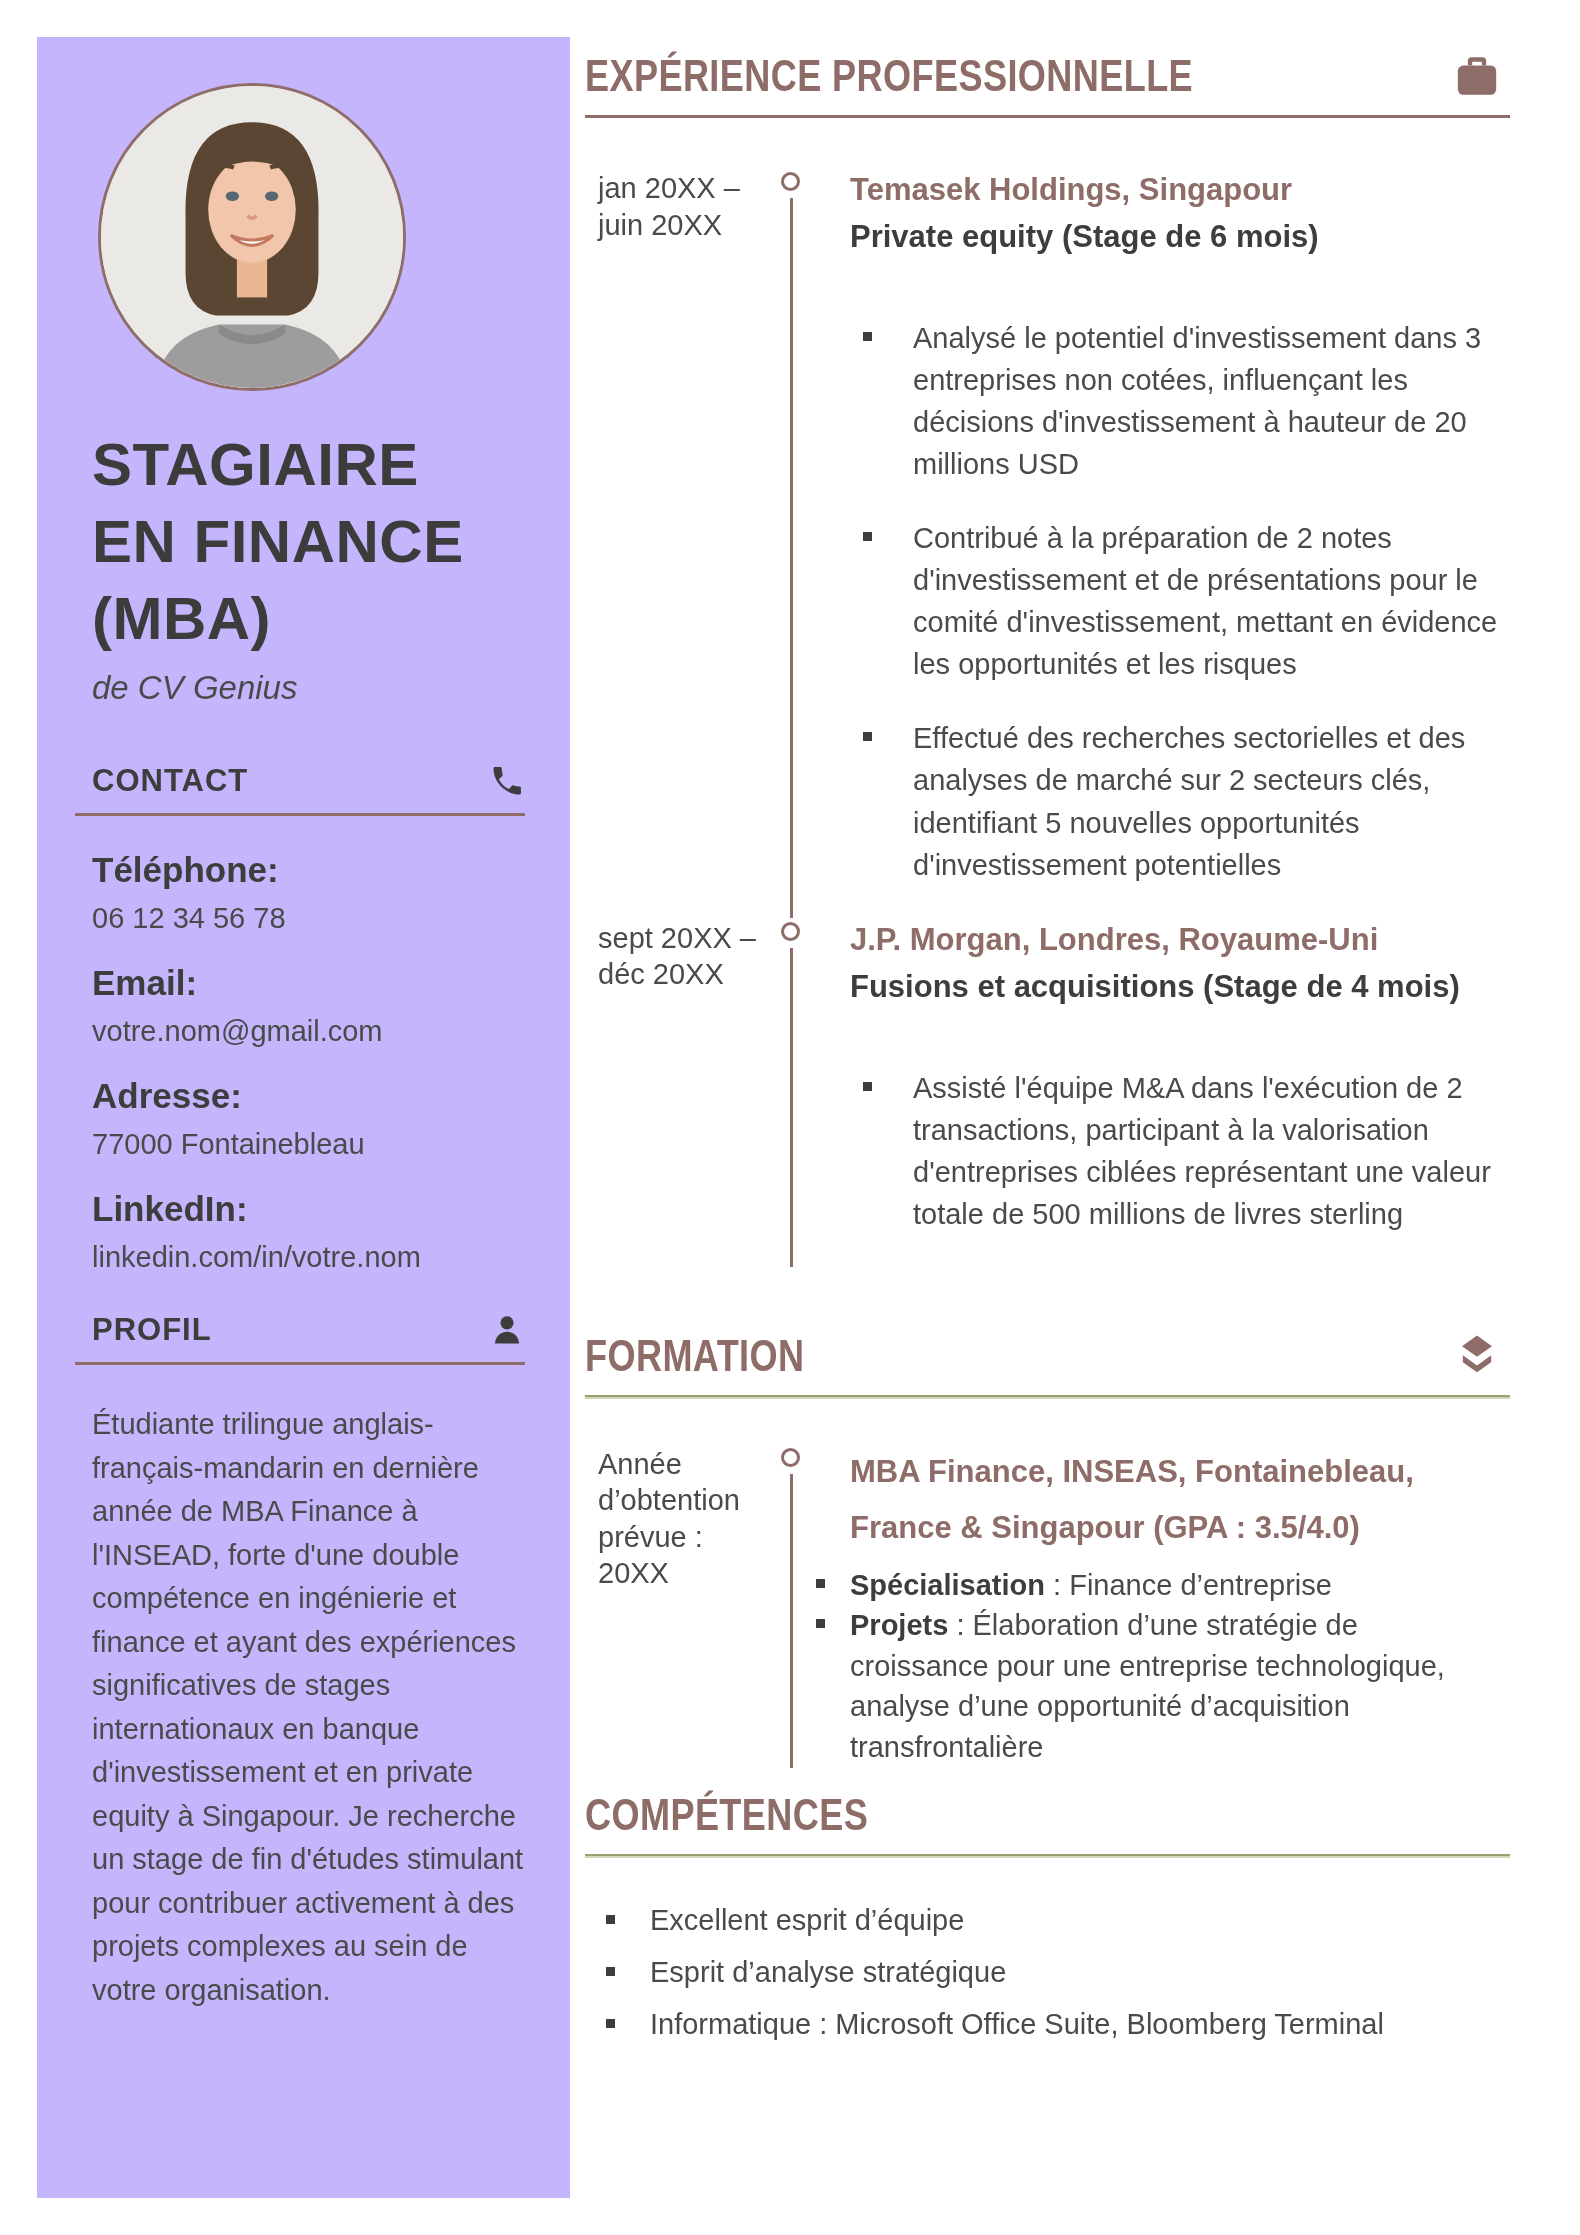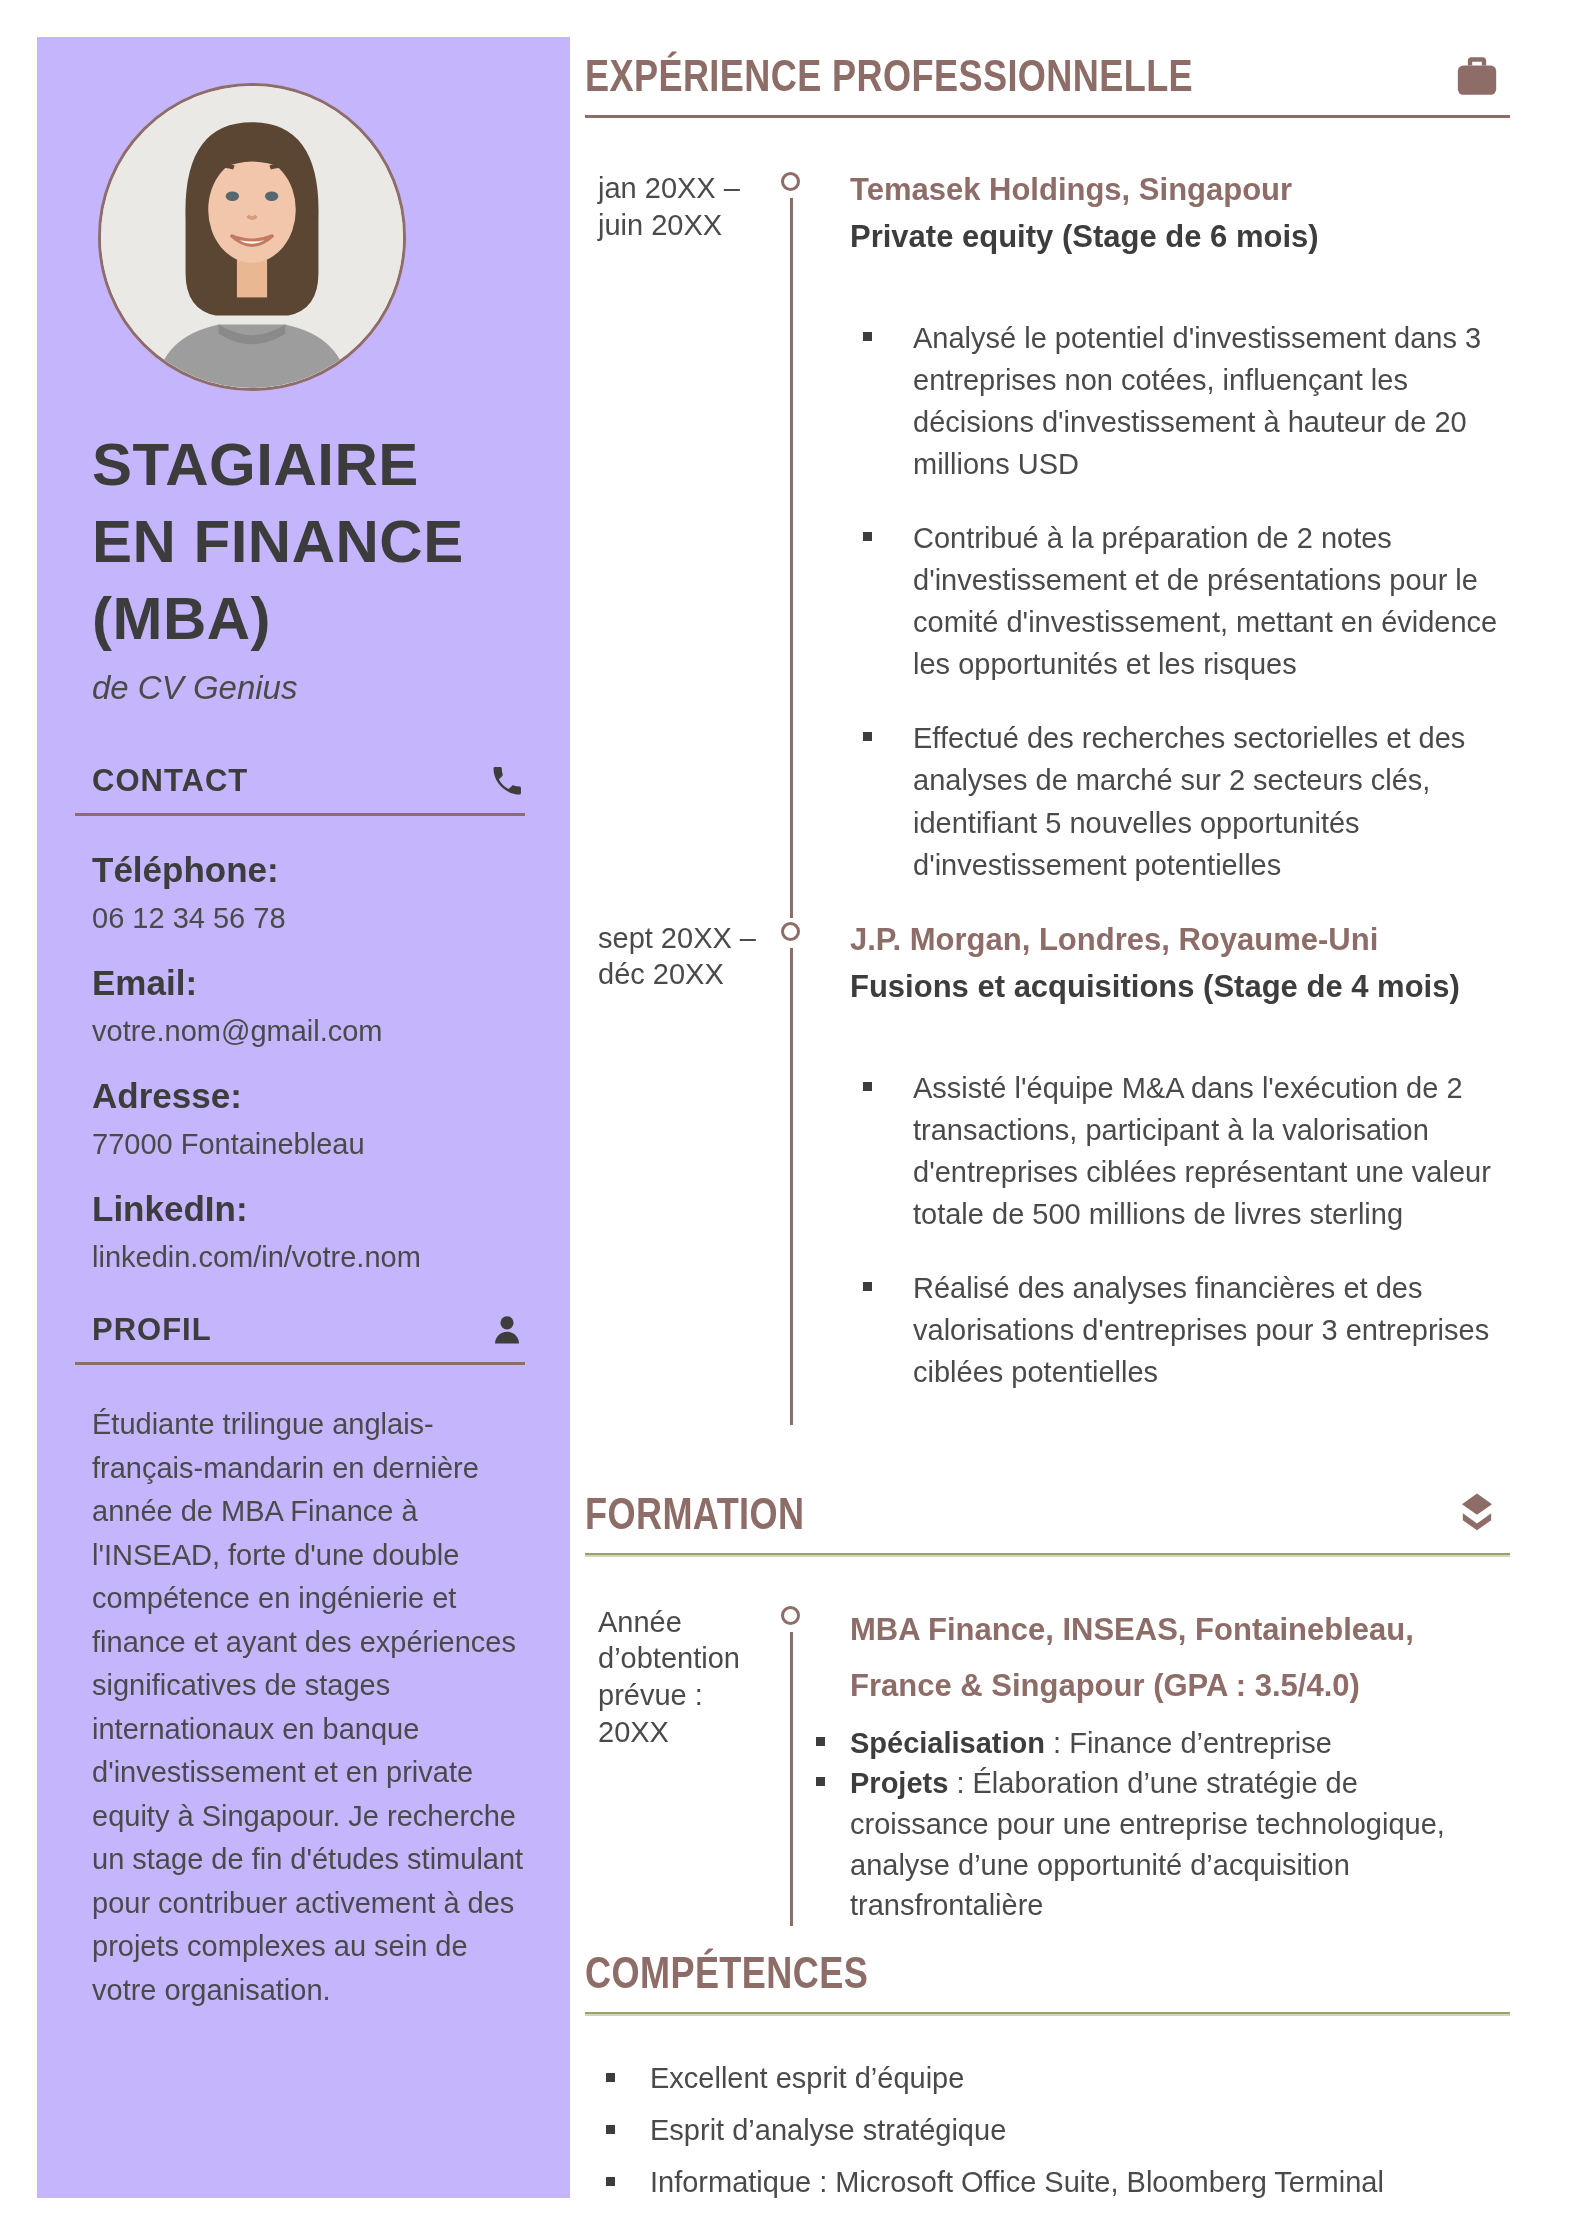--- a/index.html
+++ b/index.html
@@ -186,21 +186,20 @@
 déc 20XX</div>
         <div class="tl">
           <span class="dot"></span>
           <span class="bar"></span>
         </div>
         <div>
           <div class="company">J.P. Morgan, Londres, Royaume-Uni</div>
           <div class="role">Fusions et acquisitions (Stage de 4 mois)</div>
           <ul class="exp-bullets">
             <li>Assisté l'équipe M&amp;A dans l'exécution de 2 transactions, participant à la valorisation d'entreprises ciblées représentant une valeur totale de 500 millions de livres sterling</li>
-            <li>Réalisé des analyses financières et des valorisations d'entreprises pour 3 entreprises ciblées potentielles</li>
           </ul>
         </div>
       </div>
     </section>
 
     <section class="sect-gap-sm">
       <div class="m-head-row">
         <span class="m-head">FORMATION</span>
         <span class="m-icon">
           <svg viewBox="0 0 24 24">

